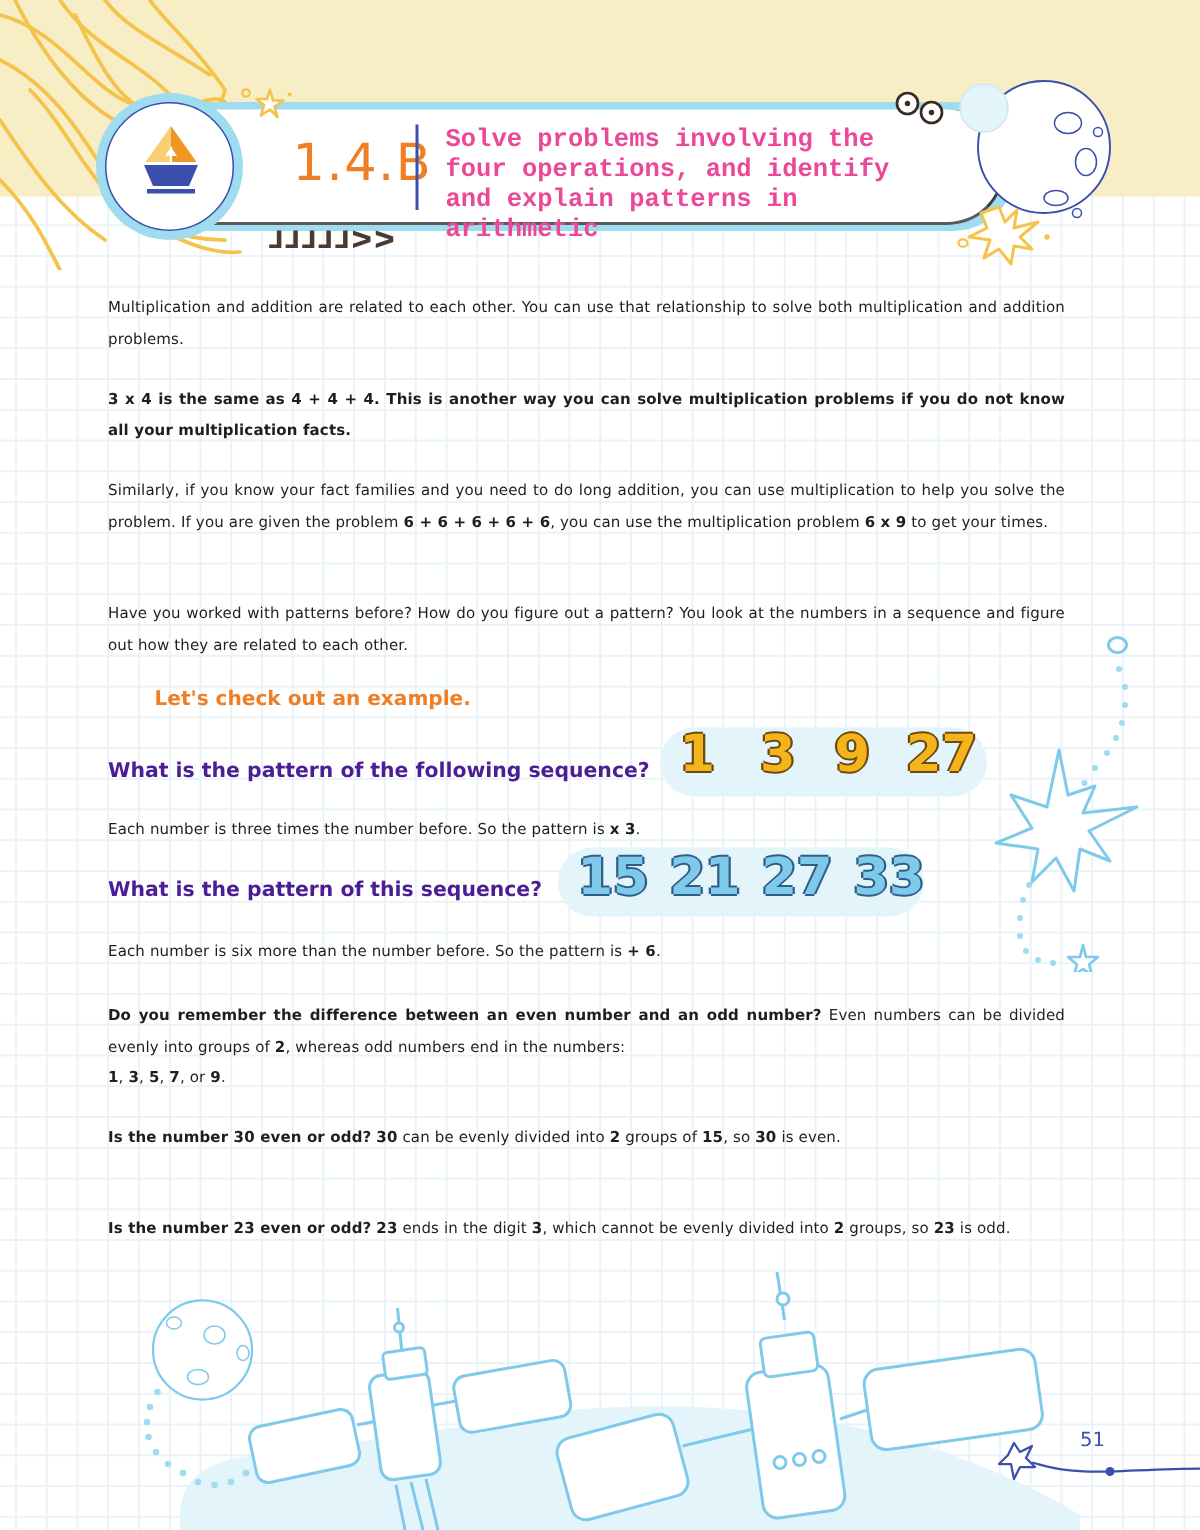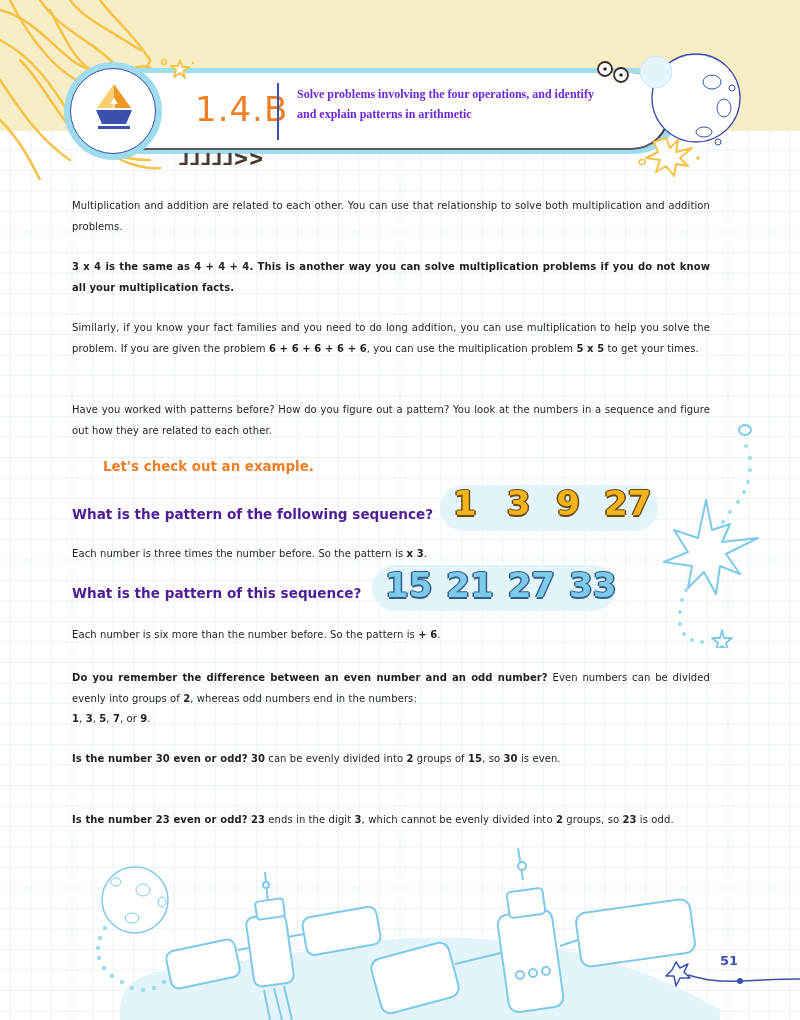--- a/index.html
+++ b/index.html
@@ -40,22 +40,22 @@
   .std-code {
     position: absolute; left: 195px; top: 89px;
     font-family: "DejaVu Sans", sans-serif; font-size: 34px; color: #ef7e25;
     letter-spacing: 1px; font-weight: normal;
   }
   .std-divider {
     position: absolute; left: 277px; top: 83px; width: 2px; height: 57px; background: #3b4fad;
   }
   .std-desc {
     position: absolute; left: 297px; top: 84px; width: 300px;
-    font-family: Liberation Serif, serif; font-weight: bold;
-    font-size: 12px; line-height: 20px; color: #6d28d9;
+    font-family: Liberation Mono, monospace; font-weight: bold;
+    font-size: 17px; line-height: 20px; color: #ec4899;
   }
   .tick-marks {
     position: absolute; left: 179px; top: 150px; font-size: 16px; color: #4a3a32;
     font-weight: bold; letter-spacing: 1px;
   }
   .content { position: absolute; left: 72px; width: 638px; }
   p.para {
     font-size: 10px; line-height: 20.5px; text-align: justify; letter-spacing: 0.1px;
   }
   .b { font-weight: bold; }
@@ -76,21 +76,21 @@
   .seq-nums span { display: inline-block; }
   .seq-yellow span {
     color: #f6b41c;
     text-shadow: -1.5px 0 #6b4a12, 1.5px 0 #6b4a12, 0 -1.5px #6b4a12, 0 1.5px #6b4a12;
   }
   .seq-blue span {
     color: #7fc9ea;
     text-shadow: -1.5px 0 #2f5f88, 1.5px 0 #2f5f88, 0 -1.5px #2f5f88, 0 1.5px #2f5f88;
   }
   .page-num {
-    position: absolute; left: 720px; top: 953px; font-size: 13px; color: #3b4fad; font-weight: bold;
+    position: absolute; left: 720px; top: 953px; font-size: 13px; color: #3b4fad; font-weight: normal;
   }
 </style>
 </head>
 <body>
 
 <div class="top-band"></div>
 <svg class="deco" style="left:0;top:0" width="200" height="180" viewBox="0 0 200 180">
   <g fill="none" stroke="#f5c24a" stroke-width="2.5" stroke-linecap="round">
     <path d="M0 10 C40 20 60 60 90 70 C120 80 140 60 150 68"></path>
     <path d="M10 0 C30 40 60 80 100 90 C130 98 140 110 130 130"></path>
@@ -152,21 +152,21 @@
 </svg>
 
 <div class="content" style="top:196px">
   <p class="para">Multiplication and addition are related to each other. You can use that relationship to solve both multiplication and addition problems.</p>
 </div>
 <div class="content" style="top:257px">
   <p class="para lead-bold">3 x 4 is the same as 4 + 4 + 4. This is another way you can solve multiplication problems if you do not know all your multiplication facts.</p>
 </div>
 <div class="content" style="top:318px">
   <p class="para">
-    <span>Similarly, if you know your fact families and you need to do long addition, you can use multiplication to help you solve the problem. If you are given the problem </span><span class="b">6 + 6 + 6 + 6 + 6</span><span>, you can use the multiplication problem </span><span class="b">5 x 5</span><span> to get your times.</span>
+    <span>Similarly, if you know your fact families and you need to do long addition, you can use multiplication to help you solve the problem. If you are given the problem </span><span class="b">6 + 6 + 6 + 6 + 6</span><span>, you can use the multiplication problem </span><span class="b">6 x 9</span><span> to get your times.</span>
   </p>
 </div>
 <div class="content" style="top:400px">
   <p class="para">Have you worked with patterns before? How do you figure out a pattern? You look at the numbers in a sequence and figure out how they are related to each other.</p>
 </div>
 
 <div class="example-lead">Let's check out an example.</div>
 
 <div class="seq-bubble" style="left:440px;top:485px;width:218px;height:46px;"></div>
 <div class="seq-q" style="left:72px;top:506px">What is the pattern of the following sequence?</div>

